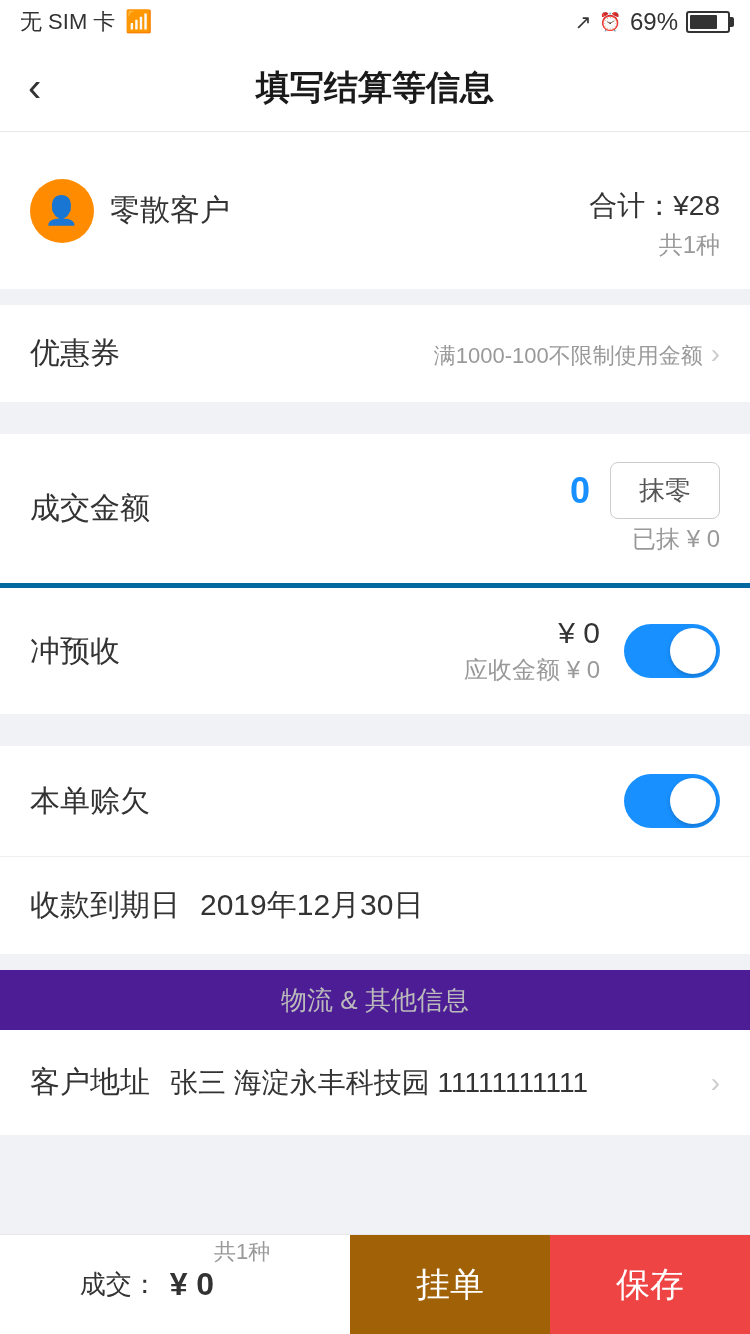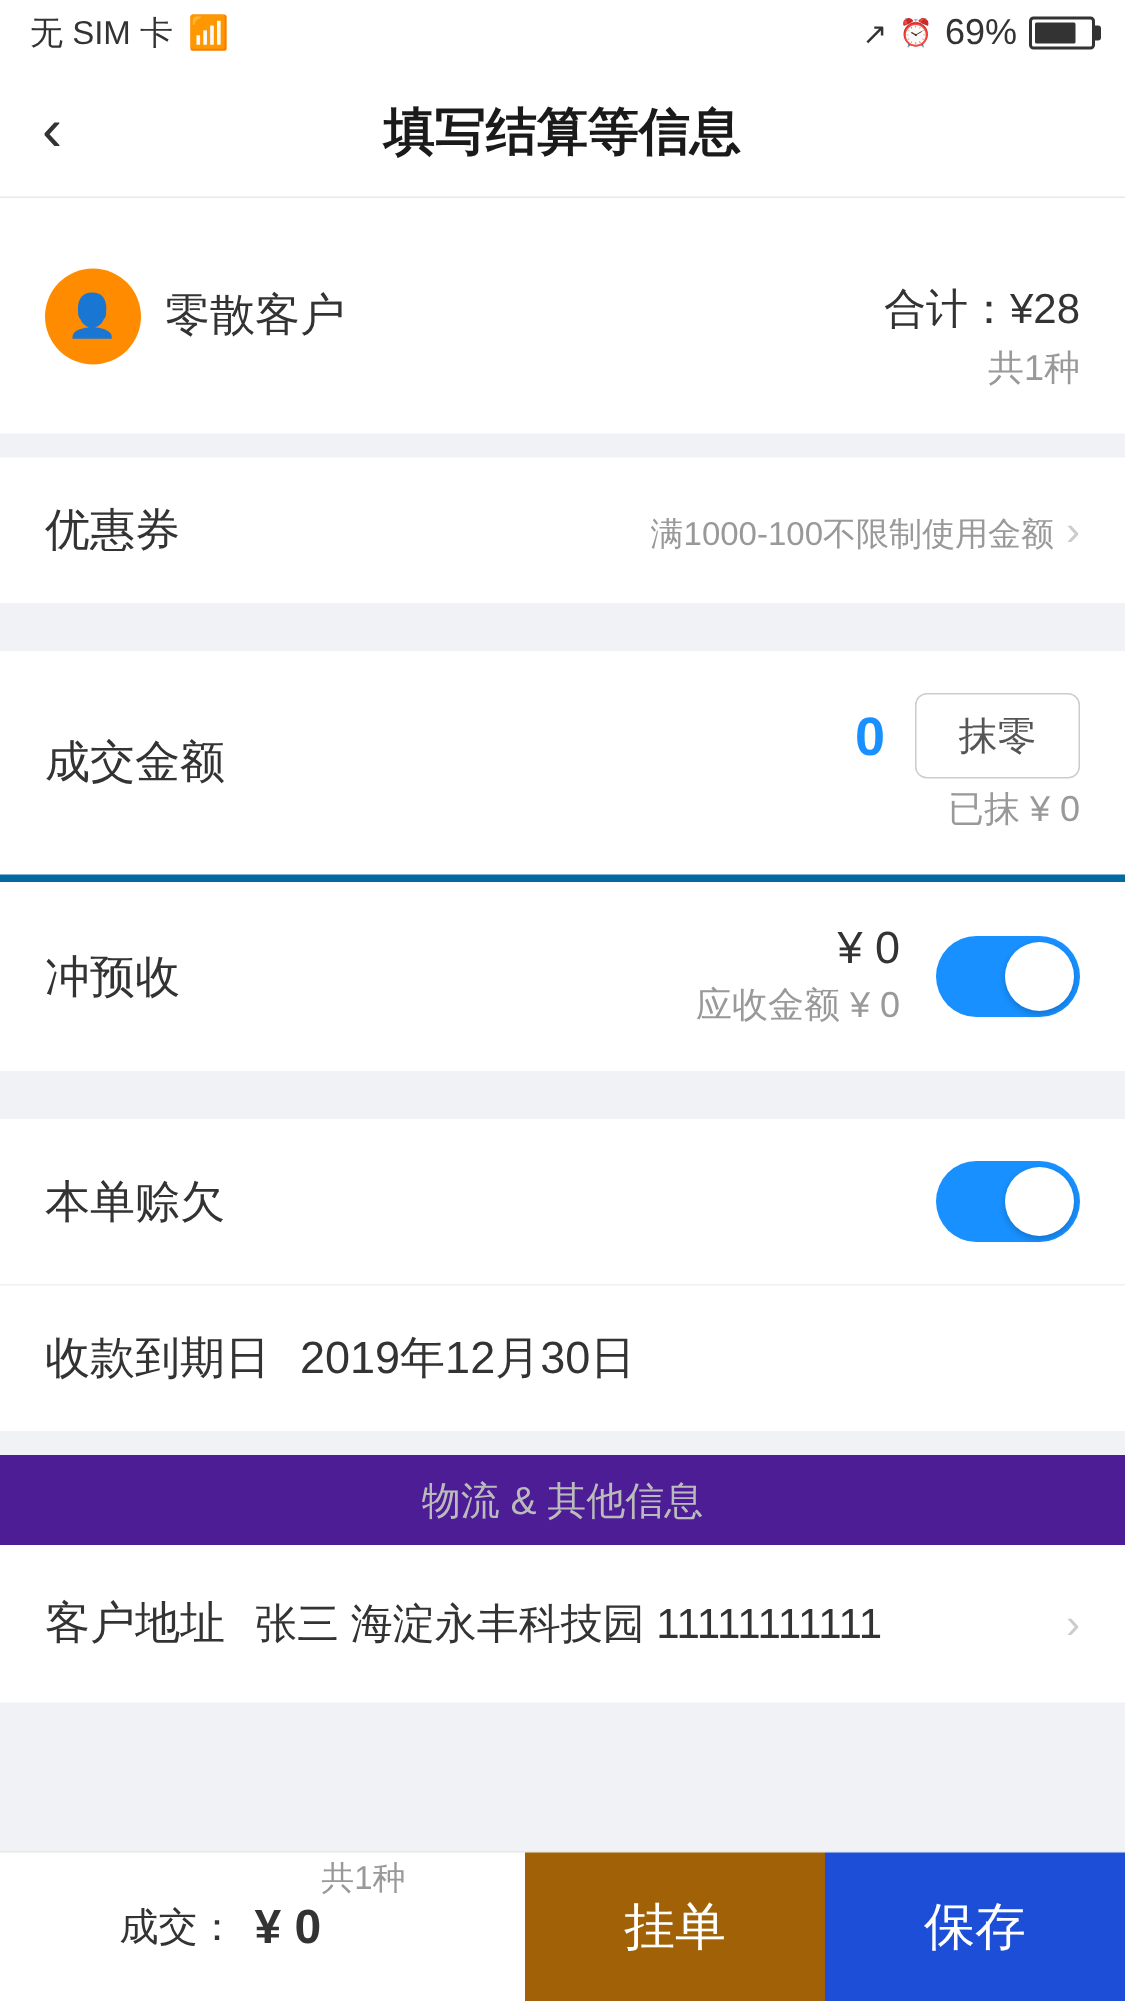--- a/index.html
+++ b/index.html
@@ -358,21 +358,21 @@
       color: #fff;
       font-size: 34px;
       font-weight: 500;
       display: flex;
       align-items: center;
       justify-content: center;
       cursor: pointer;
     }
     .btn-save {
       width: 200px;
-      background: #1d4ed8;
+      background: #ef4444;
       color: #fff;
       font-size: 34px;
       font-weight: 500;
       display: flex;
       align-items: center;
       justify-content: center;
       cursor: pointer;
     }
     .battery { 
       display: inline-block; 

